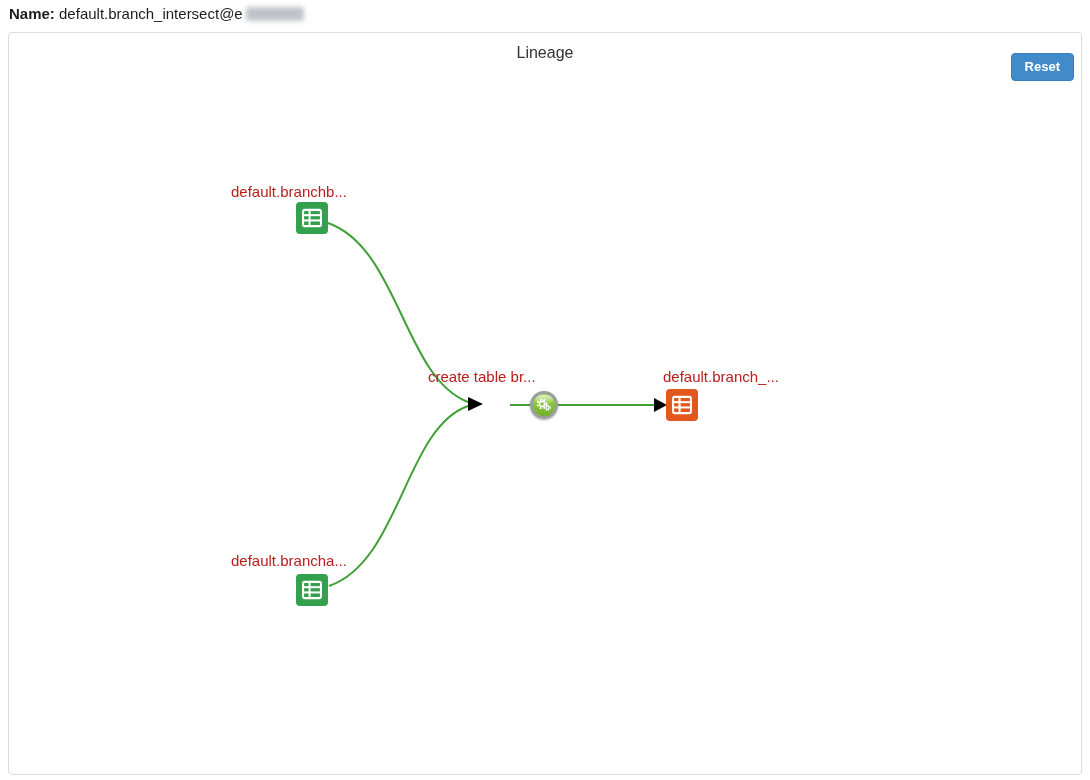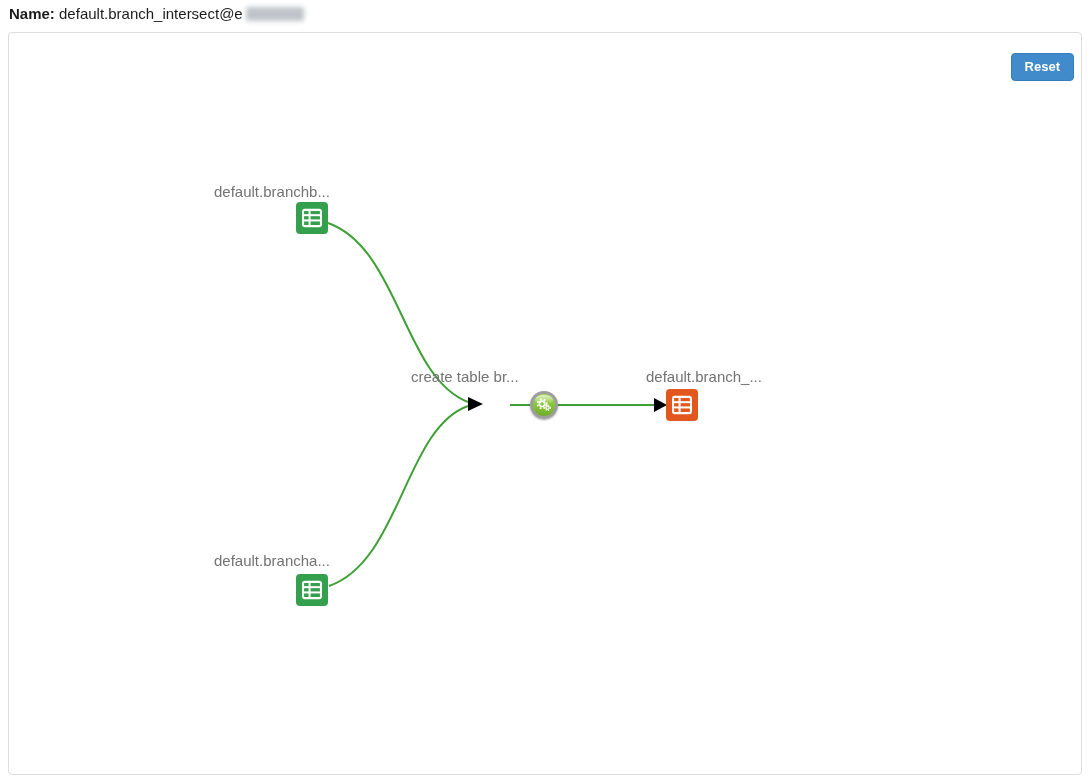--- a/index.html
+++ b/index.html
@@ -21,21 +21,21 @@
   .reset-btn { position:absolute; right:7px; top:8px; padding:5px 13px 6px;
     background:#428bca; border:1px solid #357ebd; border-radius:4px;
     color:#ffffff; font-size:13px; font-weight:bold; cursor:pointer;
     font-family:"Liberation Sans", sans-serif;margin-top:12px; }
 
   .graph-canvas { position:absolute; inset:0; overflow:hidden; }
   .edges-svg { position:absolute; left:0; top:0; }
 
   
   .node { position:absolute; cursor:pointer; }
-  .node-label { position:absolute; white-space:nowrap; font-size:15px; color:#737373; }
+  .node-label { position:absolute; white-space:nowrap; font-size:15px; color:#b91c1c;margin-left:17px; }
 
   .table-icon-box { width:32px; height:32px; border-radius:4px;
     display:flex; align-items:center; justify-content:center; }
   .table-icon-box.green  { background:#34a04e; }
   .table-icon-box.orange { background:#e2571d; }
 
   .process-circle { position:relative; width:28px; height:28px; border-radius:50%;
     border:3px solid #9d9d9d; background:linear-gradient(180deg,#a8d95c 0%,#8cc63e 45%,#6fae24 100%);
     box-shadow:0 1px 2px rgba(0,0,0,.35); display:flex; align-items:center; justify-content:center; }
   .process-circle::after { content:""; position:absolute; left:2px; right:2px; top:1px;
@@ -44,20 +44,21 @@
 </style>
 </head>
 <body>
 
 <div class="page-header">
   <span class="bold">Name:</span>
   <span>default.branch_intersect@e</span><span class="redacted"></span>
 </div>
 
 <div class="lineage-panel">
+  <div class="panel-title">Lineage</div>
   <button class="reset-btn">Reset</button>
 
   <div class="graph-canvas">
 
     <svg class="edges-svg" width="1074" height="743" viewBox="0 0 1074 743">
 
       <path d="M 319 190 C 390 215, 395 345, 459 369" fill="none" stroke="#3fa035" stroke-width="2"></path>
 
       <path d="M 320 553 C 391 529, 396 395, 459 373" fill="none" stroke="#3fa035" stroke-width="2"></path>
       <polygon points="459,364 459,378 474,371" fill="#000000"></polygon>

